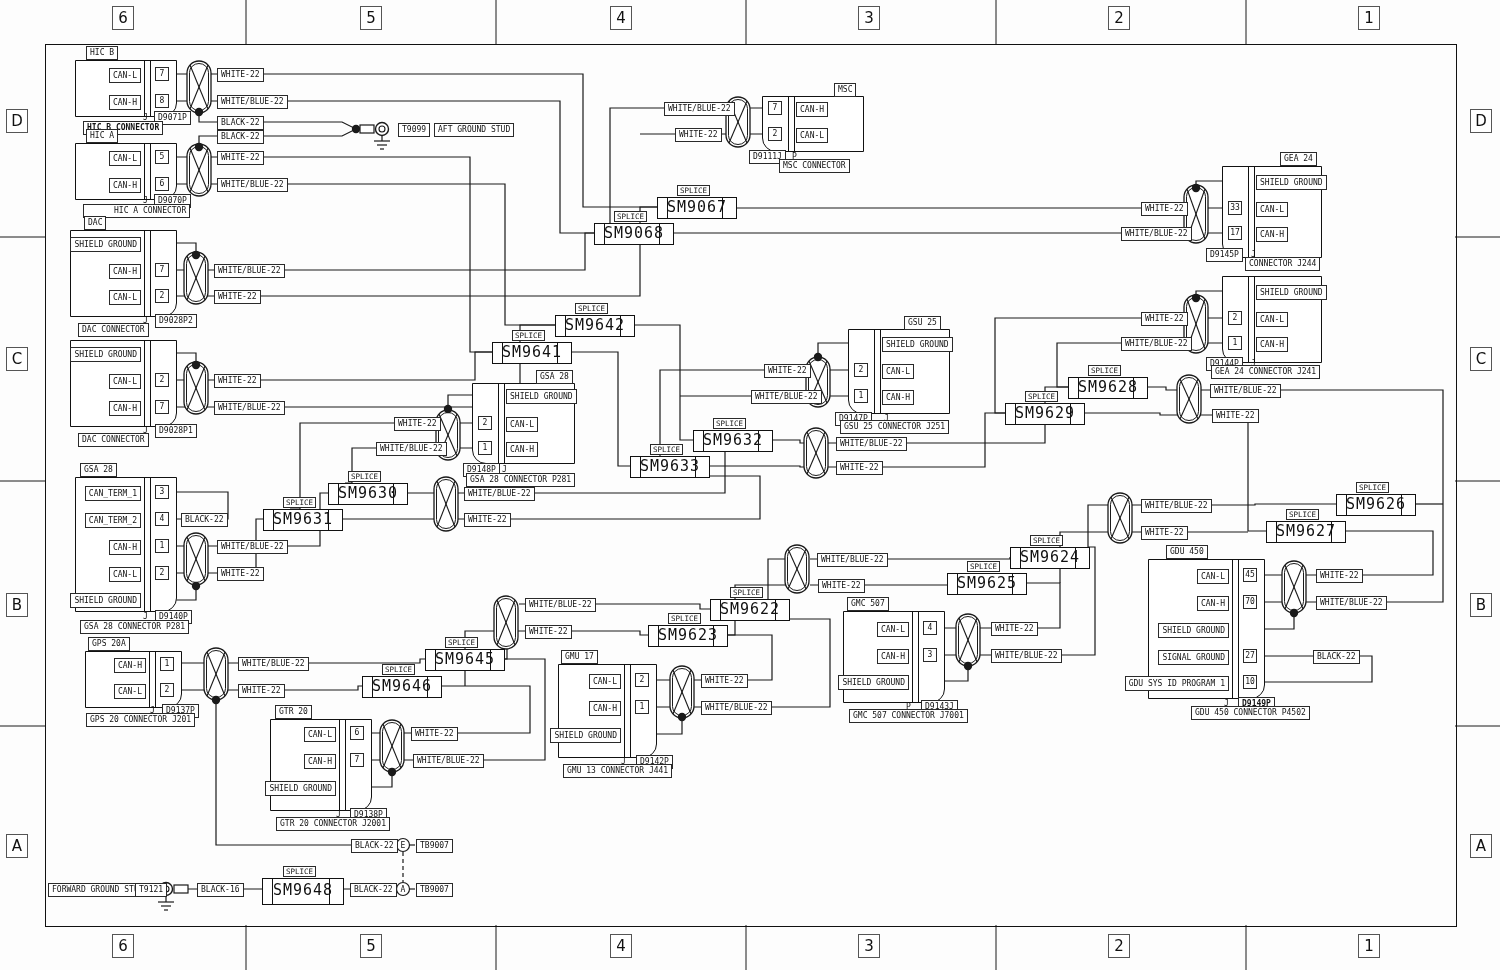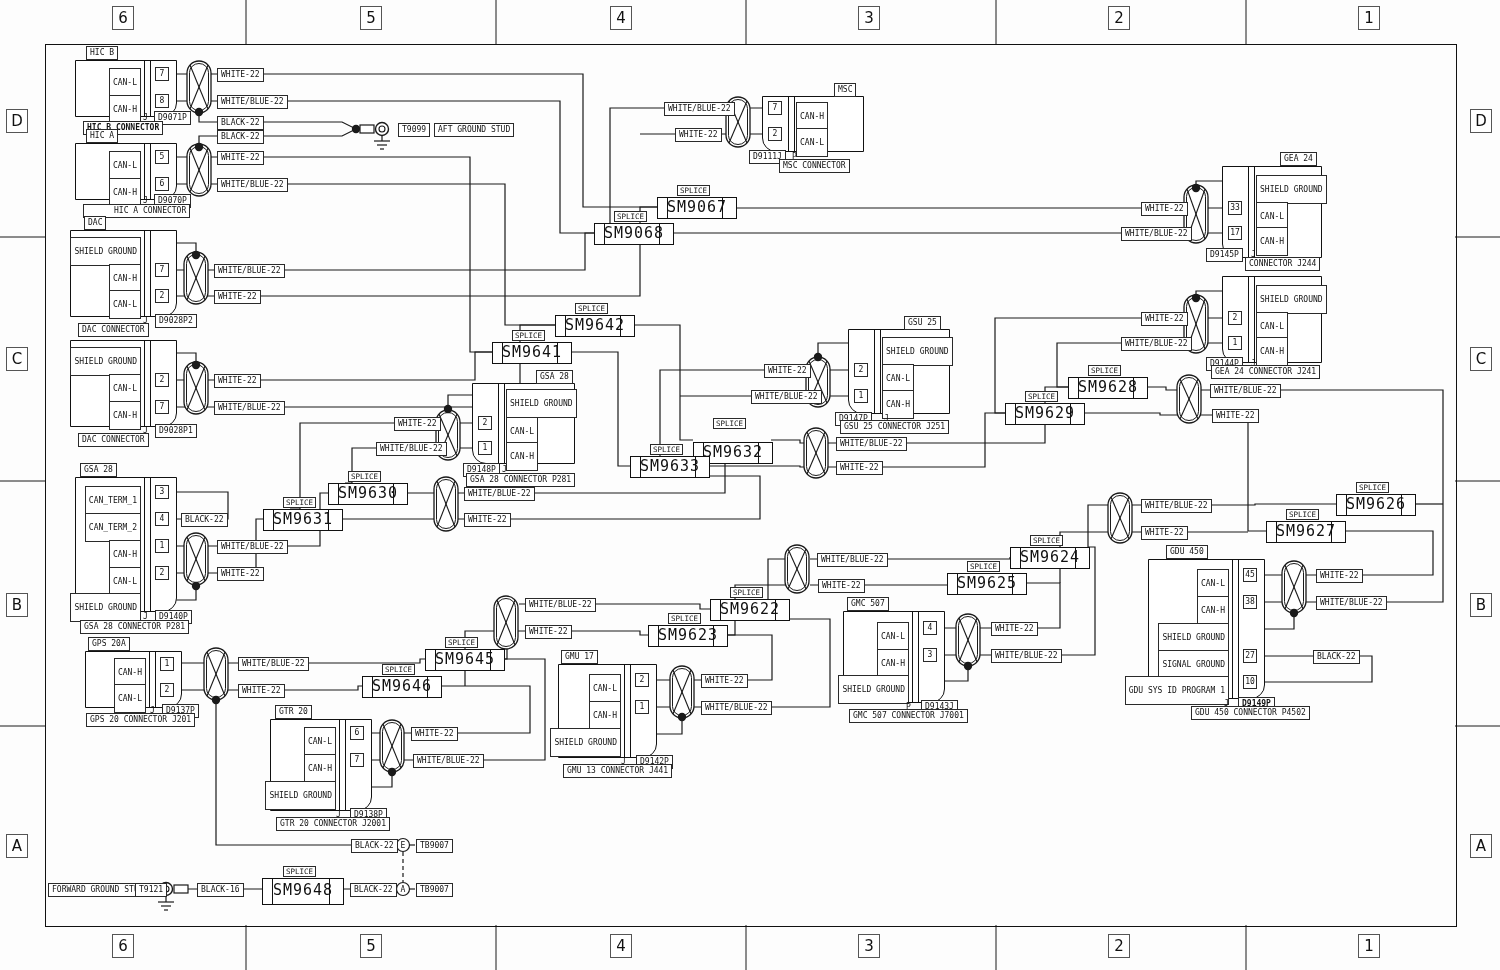--- a/index.html
+++ b/index.html
@@ -5,21 +5,21 @@
   html,body{margin:0;padding:0;background:#e8e8e8;}
   #stage{position:relative;width:1500px;height:970px;background:#fdfdfd;overflow:hidden;
          font-family:"DejaVu Sans Mono", monospace;color:#111;}
   #wireSvg{position:absolute;left:0;top:0;z-index:1;}
   .lbl{position:absolute;z-index:6;background:#fff;border:1px solid #2a2a2a;
        font-size:8px;line-height:10px;padding:1px 3px;white-space:nowrap;}
   .plain{position:absolute;z-index:6;font-size:8px;line-height:10px;white-space:nowrap;}
   .conn{position:absolute;z-index:4;background:#fff;border:1.6px solid #111;}
   .sep{position:absolute;top:0;bottom:0;width:5px;border-left:1.4px solid #111;border-right:1.4px solid #111;z-index:5;}
   .sig{position:absolute;z-index:5;background:#fff;border:1px solid #2a2a2a;font-size:8px;
-       line-height:11px;height:11px;padding:8px 3px;white-space:nowrap;}
+       line-height:11px;height:11px;padding:1px 3px;white-space:nowrap;}
   .pin{position:absolute;z-index:5;background:#fff;border:1px solid #2a2a2a;font-size:8px;
        line-height:12px;height:12px;width:12px;text-align:center;}
   .splice{position:absolute;z-index:6;background:#fff;border:1.6px solid #111;
           font-size:15px;text-align:center;letter-spacing:1px;}
   .splice .part{position:absolute;top:0;bottom:0;width:0;border-left:1.2px solid #111;}
   .tag{position:absolute;z-index:6;background:#fff;border:1px solid #2a2a2a;font-size:7.5px;
        line-height:9px;padding:0 2px;}
   .zone{position:absolute;z-index:7;background:#fff;border:1px solid #555;width:20px;height:22px;
         font-size:15px;line-height:22px;text-align:center;font-family:"DejaVu Sans",sans-serif;}
   .border-rect{position:absolute;border:1.6px solid #111;z-index:2;}
@@ -311,21 +311,21 @@
       <div class="lbl" style="left: 350px; top: 882.5px;">BLACK-22</div>
       <div class="lbl" style="left: 416px; top: 882.5px;">TB9007</div>
       <div class="splice" style="left: 657px; top: 197px; width: 78px; height: 20px; line-height: 18px;">SM9067<div class="part" style="left: 9px;"></div><div class="part" style="right: 13px;"></div></div>
       <div class="tag" style="left: 677px; top: 185px;">SPLICE</div>
       <div class="splice" style="left: 594px; top: 223px; width: 78px; height: 20px; line-height: 18px;">SM9068<div class="part" style="left: 9px;"></div><div class="part" style="right: 13px;"></div></div>
       <div class="tag" style="left: 614px; top: 211px;">SPLICE</div>
       <div class="splice" style="left: 555px; top: 315px; width: 78px; height: 20px; line-height: 18px;">SM9642<div class="part" style="left: 9px;"></div><div class="part" style="right: 13px;"></div></div>
       <div class="tag" style="left: 575px; top: 303px;">SPLICE</div>
       <div class="splice" style="left: 492px; top: 342px; width: 78px; height: 20px; line-height: 18px;">SM9641<div class="part" style="left: 9px;"></div><div class="part" style="right: 13px;"></div></div>
       <div class="tag" style="left: 512px; top: 330px;">SPLICE</div>
-      <div class="splice" style="left: 693px; top: 430px; width: 78px; height: 20px; line-height: 18px; margin-top: 12px;">SM9632<div class="part" style="left: 9px;"></div><div class="part" style="right: 13px;"></div></div>
+      <div class="splice" style="left: 693px; top: 430px; width: 78px; height: 20px; line-height: 18px;">SM9632<div class="part" style="left: 9px;"></div><div class="part" style="right: 13px;"></div></div>
       <div class="tag" style="left: 713px; top: 418px;">SPLICE</div>
       <div class="splice" style="left: 630px; top: 456px; width: 78px; height: 20px; line-height: 18px;">SM9633<div class="part" style="left: 9px;"></div><div class="part" style="right: 13px;"></div></div>
       <div class="tag" style="left: 650px; top: 444px;">SPLICE</div>
       <div class="splice" style="left: 328px; top: 483px; width: 78px; height: 20px; line-height: 18px;">SM9630<div class="part" style="left: 9px;"></div><div class="part" style="right: 13px;"></div></div>
       <div class="tag" style="left: 348px; top: 471px;">SPLICE</div>
       <div class="splice" style="left: 263px; top: 509px; width: 78px; height: 20px; line-height: 18px;">SM9631<div class="part" style="left: 9px;"></div><div class="part" style="right: 13px;"></div></div>
       <div class="tag" style="left: 283px; top: 497px;">SPLICE</div>
       <div class="splice" style="left: 1068px; top: 377px; width: 78px; height: 20px; line-height: 18px;">SM9628<div class="part" style="left: 9px;"></div><div class="part" style="right: 13px;"></div></div>
       <div class="tag" style="left: 1088px; top: 365px;">SPLICE</div>
       <div class="splice" style="left: 1005px; top: 403px; width: 78px; height: 20px; line-height: 18px;">SM9629<div class="part" style="left: 9px;"></div><div class="part" style="right: 13px;"></div></div>
@@ -455,21 +455,21 @@
       <div class="lbl" style="left: 847px; top: 597px;">GMC 507</div>
       <div class="plain" style="left: 906px; top: 702px;">P</div>
       <div class="lbl" style="left: 921px; top: 700px;">D9143J</div>
       <div class="lbl" style="left: 849px; top: 709px;">GMC 507 CONNECTOR J7001</div>
       <div class="conn" style="left: 1148px; top: 559px; width: 115px; height: 138px; border-bottom-right-radius: 14px;">
         <div class="sep" style="right: 25px;"></div>
       </div>
       <div class="sig" style="top: 568.5px; right: 271px;">CAN-L</div>
       <div class="pin" style="top: 568px; left: 1243px;">45</div>
       <div class="sig" style="top: 595.5px; right: 271px;">CAN-H</div>
-      <div class="pin" style="top: 595px; left: 1243px;">38</div>
+      <div class="pin" style="top: 595px; left: 1243px;">70</div>
       <div class="sig" style="top: 622.5px; right: 271px;">SHIELD GROUND</div>
       <div class="sig" style="top: 649.5px; right: 271px;">SIGNAL GROUND</div>
       <div class="pin" style="top: 649px; left: 1243px;">27</div>
       <div class="sig" style="top: 675.5px; right: 271px;">GDU SYS ID PROGRAM 1</div>
       <div class="pin" style="top: 675px; left: 1243px;">10</div>
       <div class="lbl" style="left: 1166px; top: 545px;">GDU 450</div>
       <div class="plain" style="left: 1224px; top: 699px;">J</div>
       <div class="lbl" style="left: 1238px; top: 697px; font-weight: bold;">D9149P</div>
       <div class="lbl" style="left: 1191px; top: 706px;">GDU 450 CONNECTOR P4502</div>
       <div class="conn" style="left: 762px; top: 96px; width: 100px; height: 54px; border-bottom-left-radius: 14px;">

